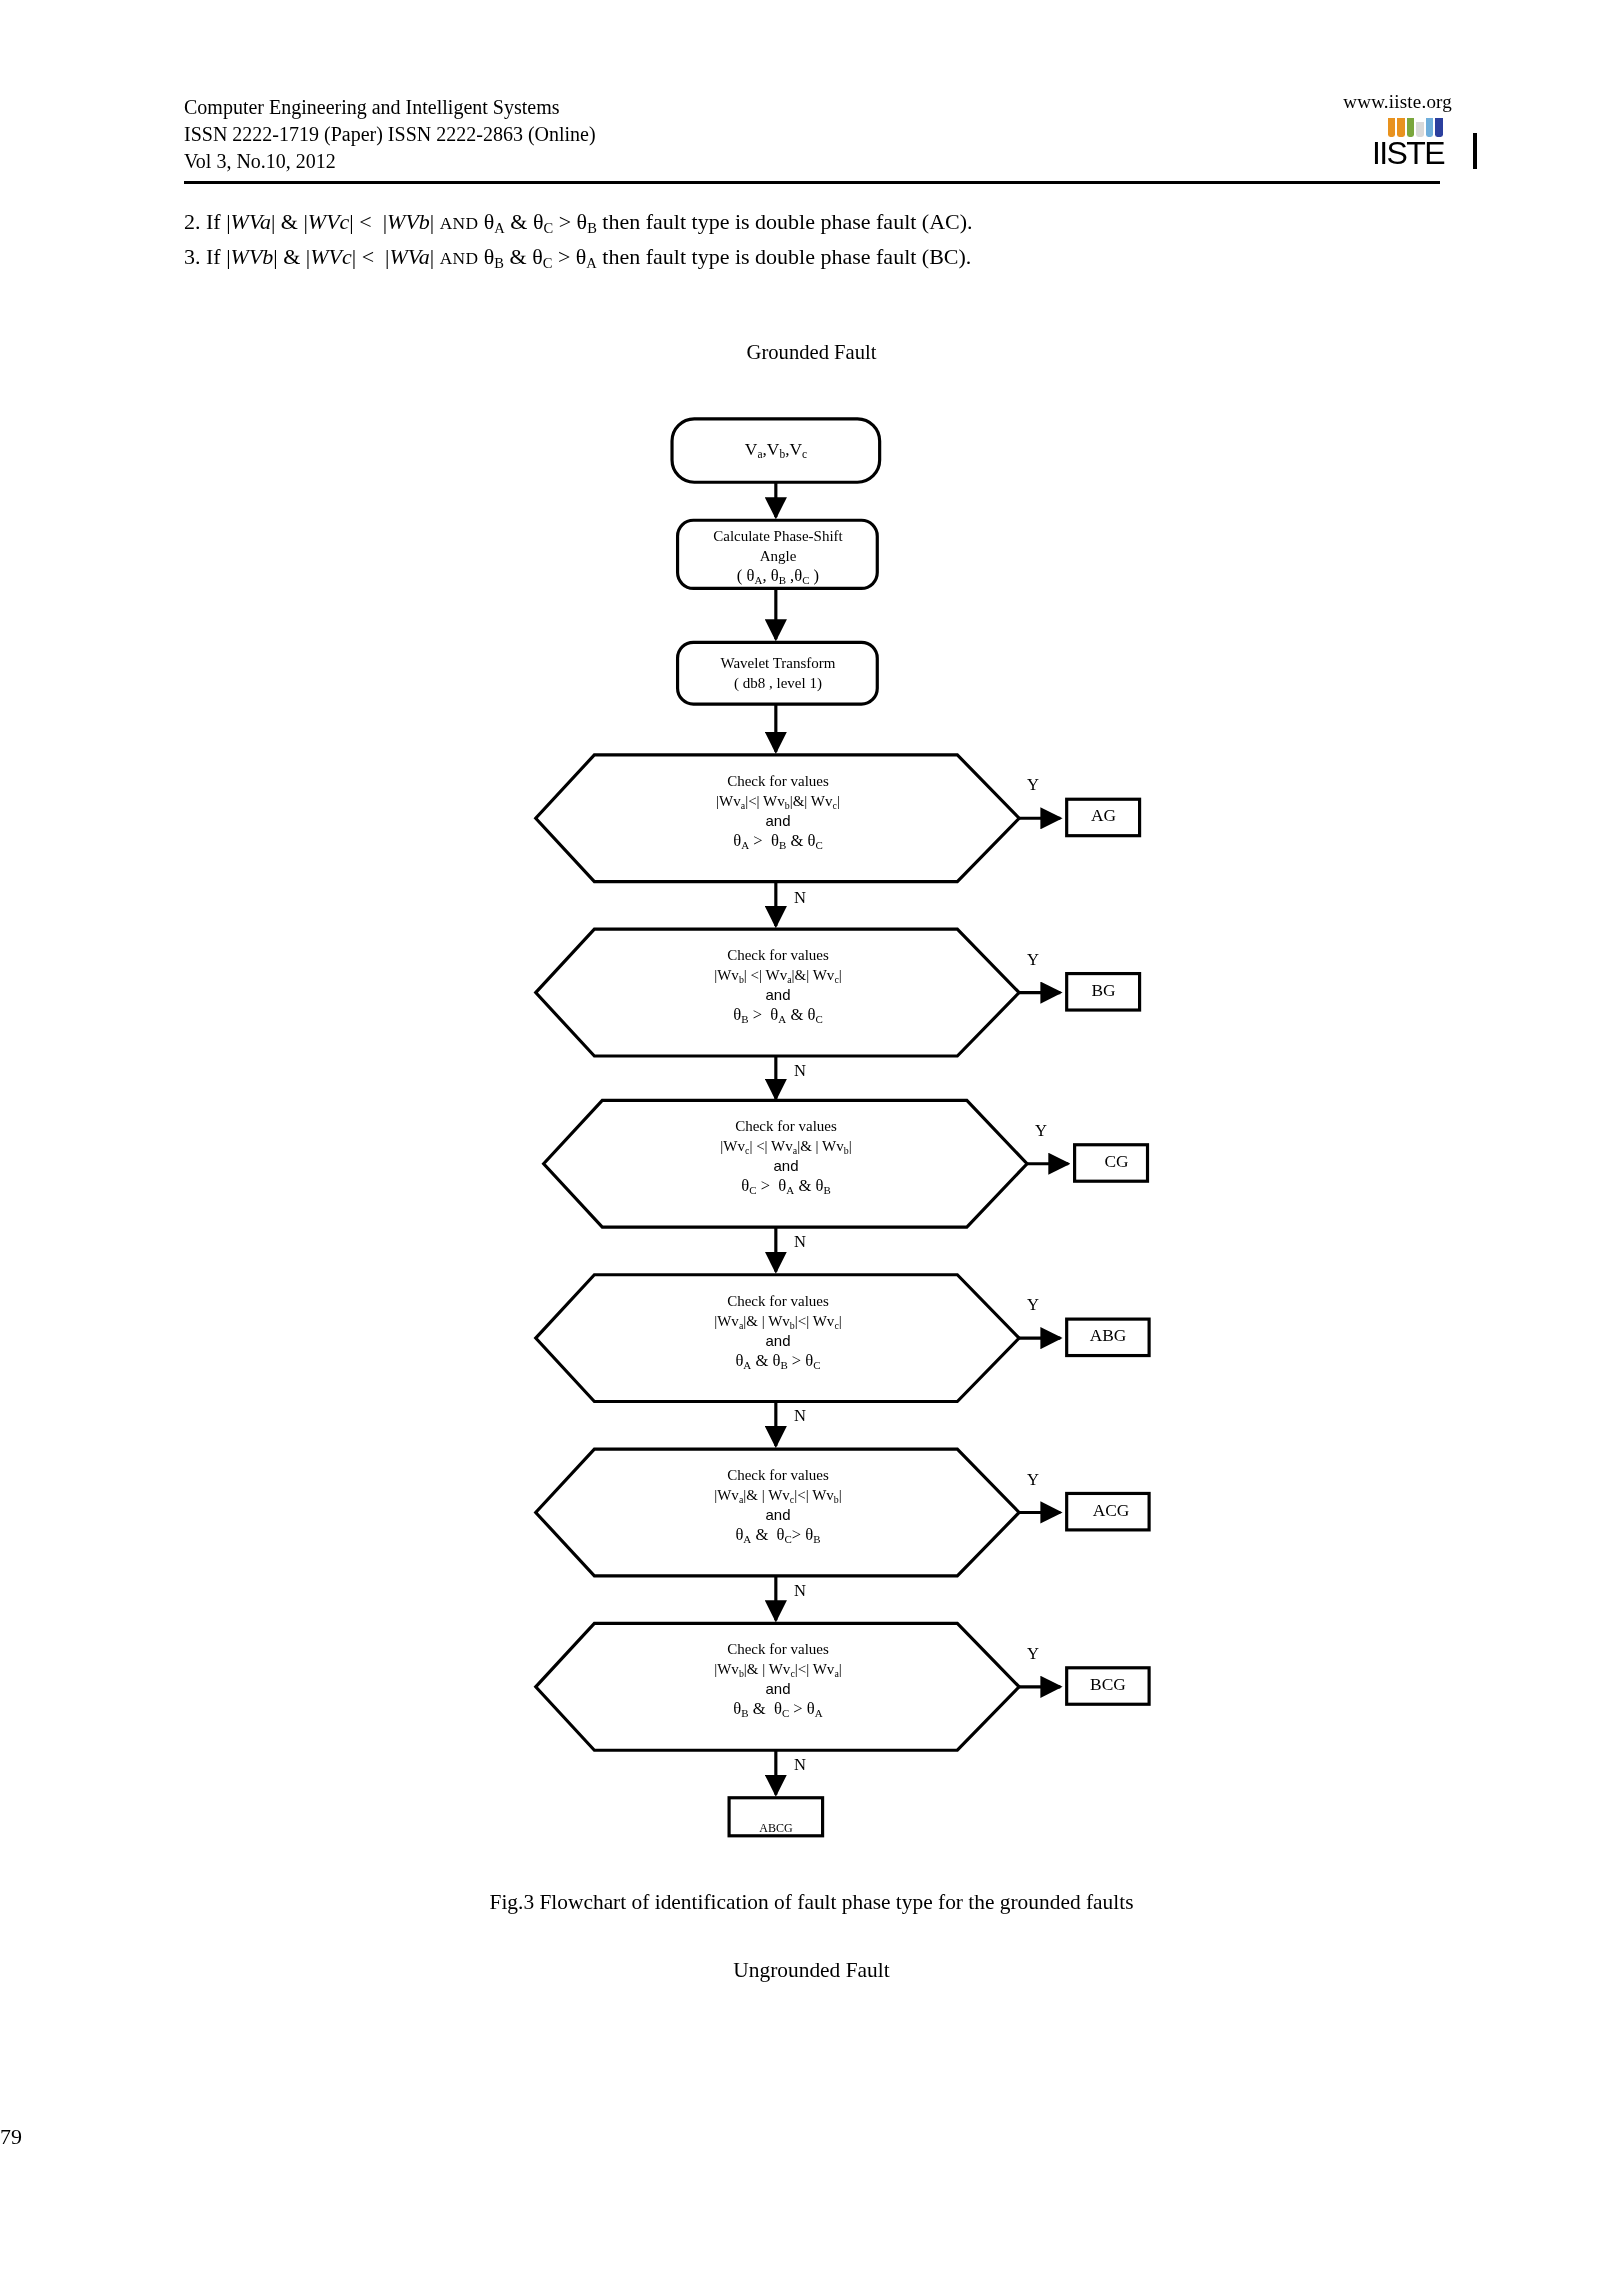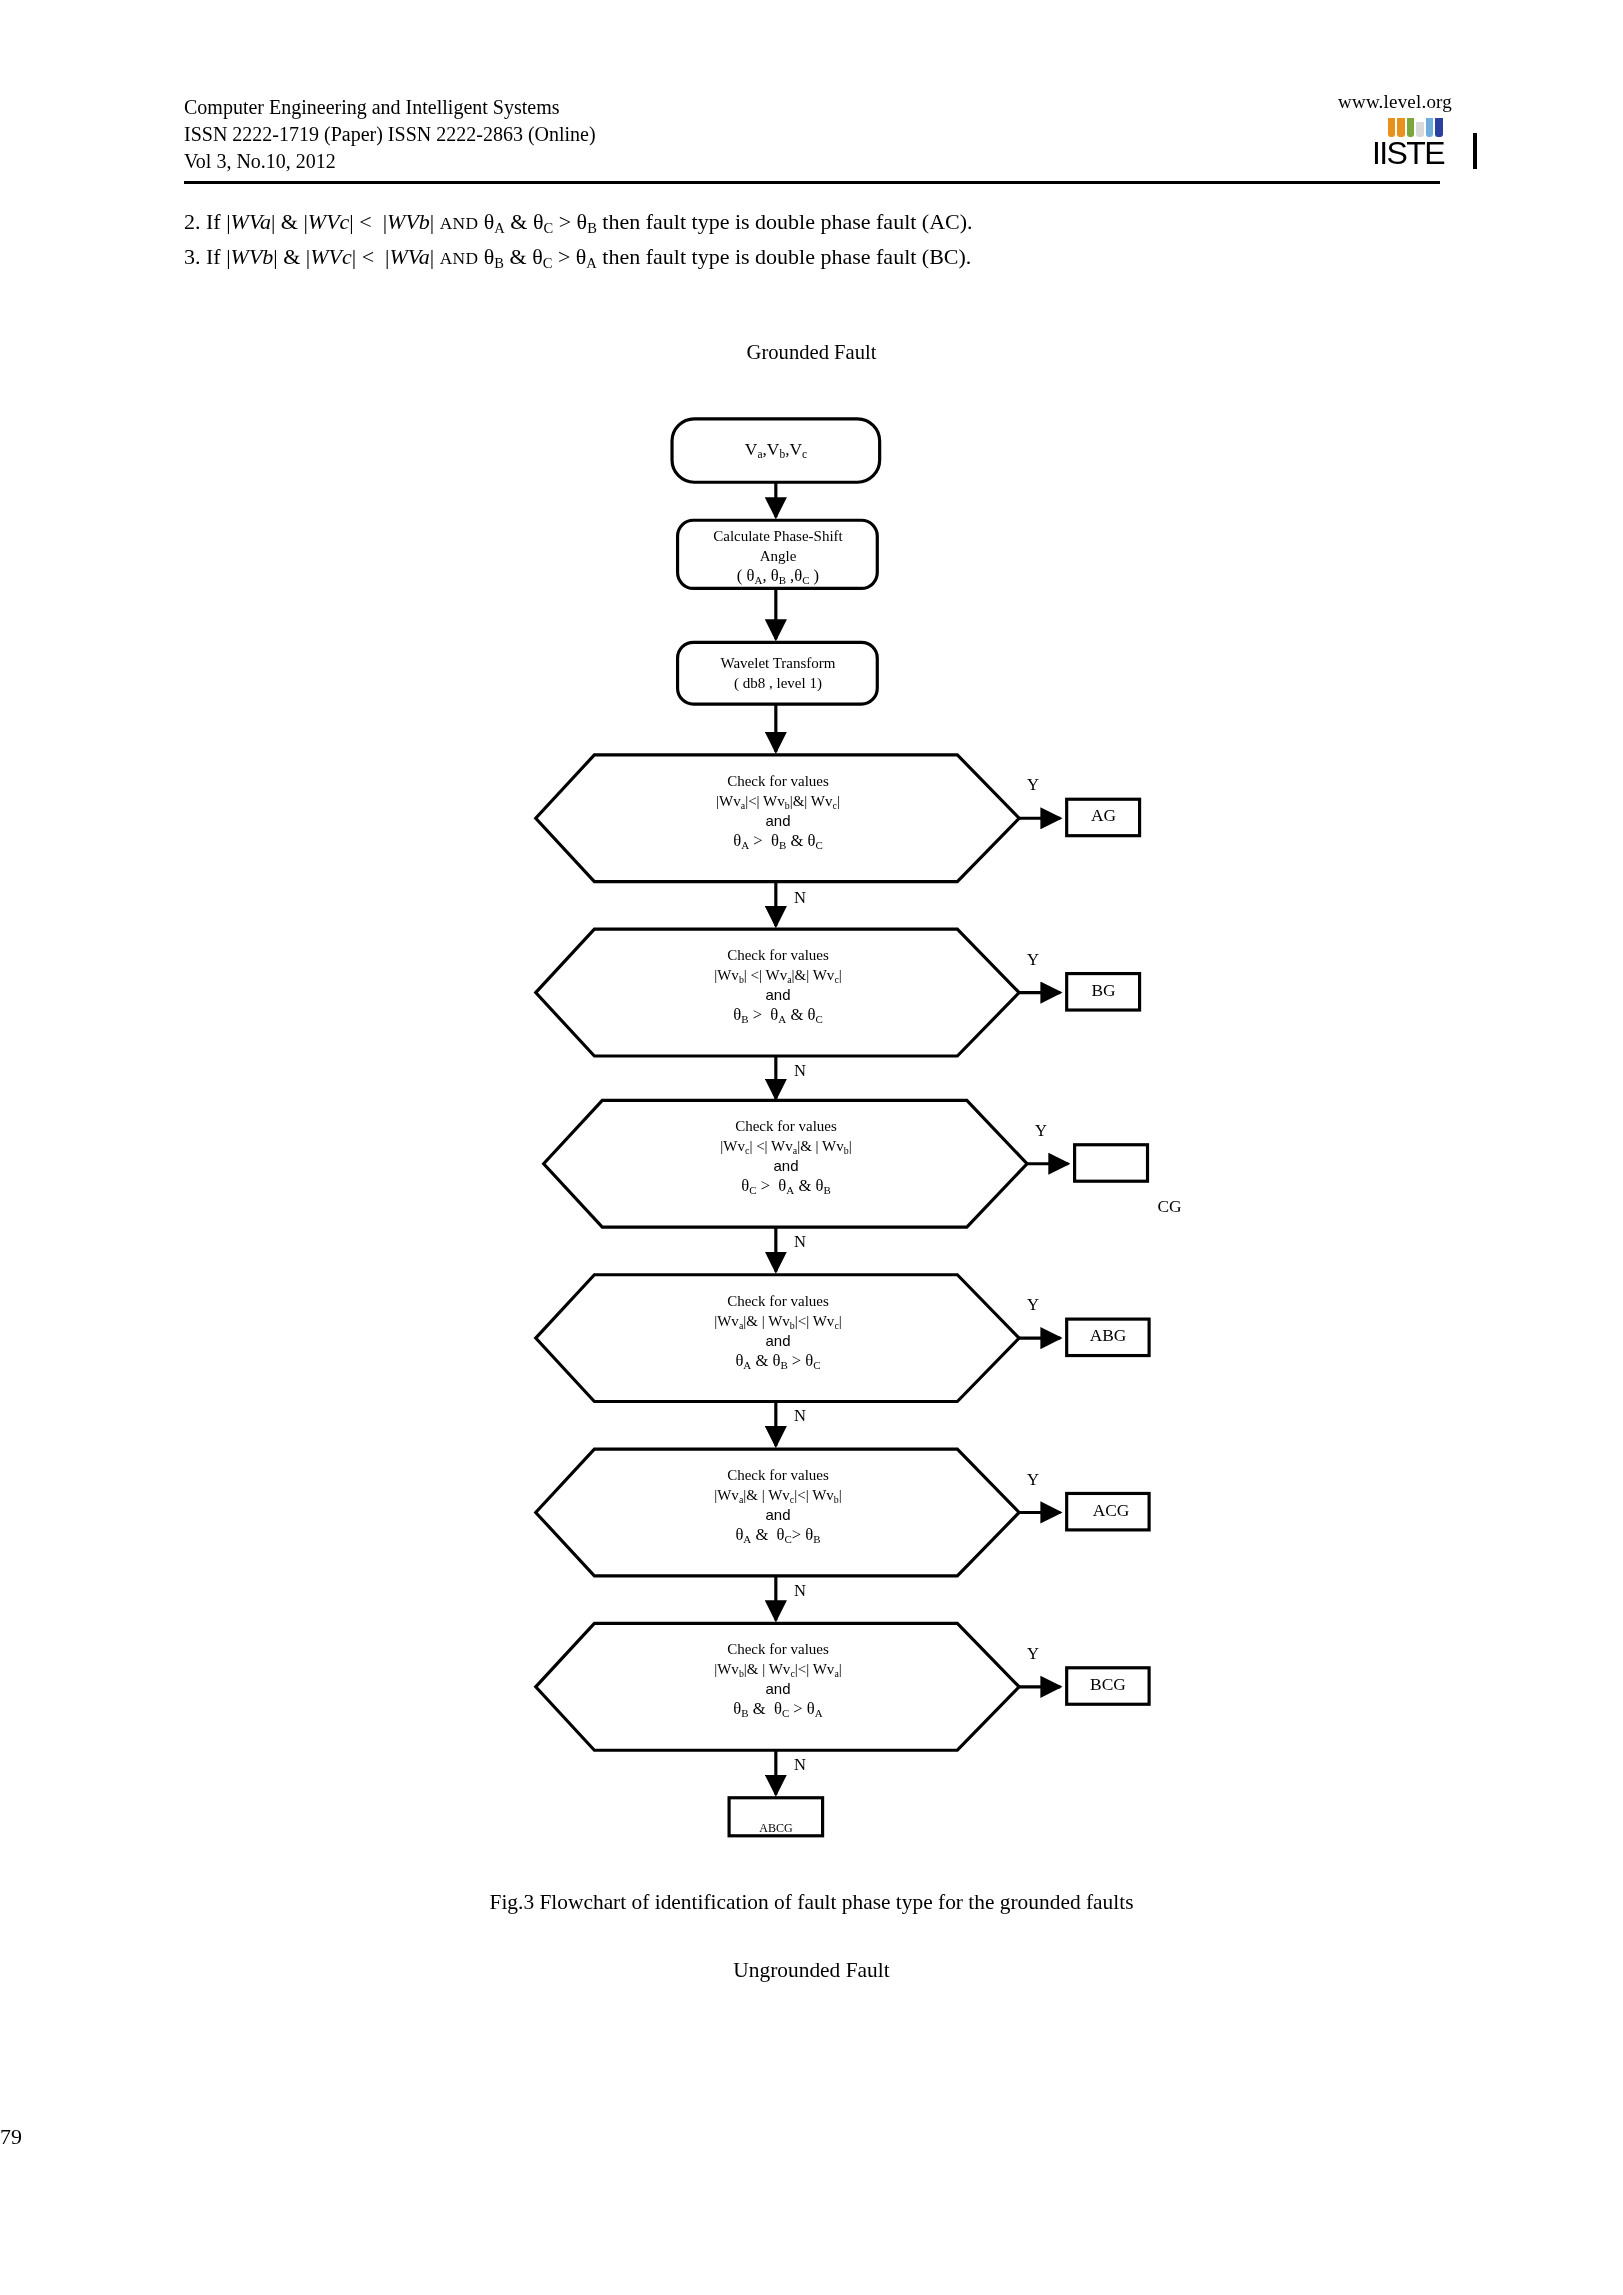--- a/index.html
+++ b/index.html
@@ -182,21 +182,21 @@
 </head>
 <body>
 
 <div class="header">
   <div class="header-left">
     <div>Computer Engineering and Intelligent Systems</div>
     <div>ISSN 2222-1719 (Paper) ISSN 2222-2863 (Online)</div>
     <div>Vol 3, No.10, 2012</div>
   </div>
   <div class="header-right">
-    <div class="header-url">www.level.org</div>
+    <div class="header-url">www.iiste.org</div>
     <div class="logo-wrap">
       <div class="logo-bars">
         <span style="background:#E8921E"></span>
         <span style="background:#E8921E"></span>
         <span style="background:#7AA63C"></span>
         <span class="sh" style="background:#D9D9D9"></span>
         <span style="background:#6FAEDB"></span>
         <span style="background:#2B3F9E"></span>
       </div>
       <div class="logo-text">
@@ -307,21 +307,21 @@
   <div class="term" style="left:1067px; top:647px; width:73px;">BG</div>
 
   <div class="ntext" style="left:544px; top:783px; width:484px;">
     <span>Check for values</span><br>
     <span>|Wv<sub>c</sub>| &lt;| Wv<sub>a</sub>|&amp; | Wv<sub>b</sub>|</span><br>
     <span class="and">and</span><br>
     <span class="big">θ<sub>C</sub> &gt;&nbsp; θ<sub>A</sub> &amp; θ<sub>B</sub></span>
   </div>
   <div class="br-lbl" style="left:1035px; top:788px;">Y</div>
   <div class="br-lbl" style="left:794px; top:899px;">N</div>
-  <div class="term" style="left:1133px; top:818px; width:73px;margin-top:45px;">CG</div>
+  <div class="term" style="left:1080px; top:818px; width:73px;">CG</div>
 
   <div class="ntext" style="left:536px; top:958px; width:484px;">
     <span>Check for values</span><br>
     <span>|Wv<sub>a</sub>|&amp; | Wv<sub>b</sub>|&lt;| Wv<sub>c</sub>|</span><br>
     <span class="and">and</span><br>
     <span class="big">θ<sub>A</sub> &amp; θ<sub>B</sub> &gt; θ<sub>C</sub></span>
   </div>
   <div class="br-lbl" style="left:1027px; top:962px;">Y</div>
   <div class="br-lbl" style="left:794px; top:1073px;">N</div>
   <div class="term" style="left:1067px; top:992px; width:82px;">ABG</div>

